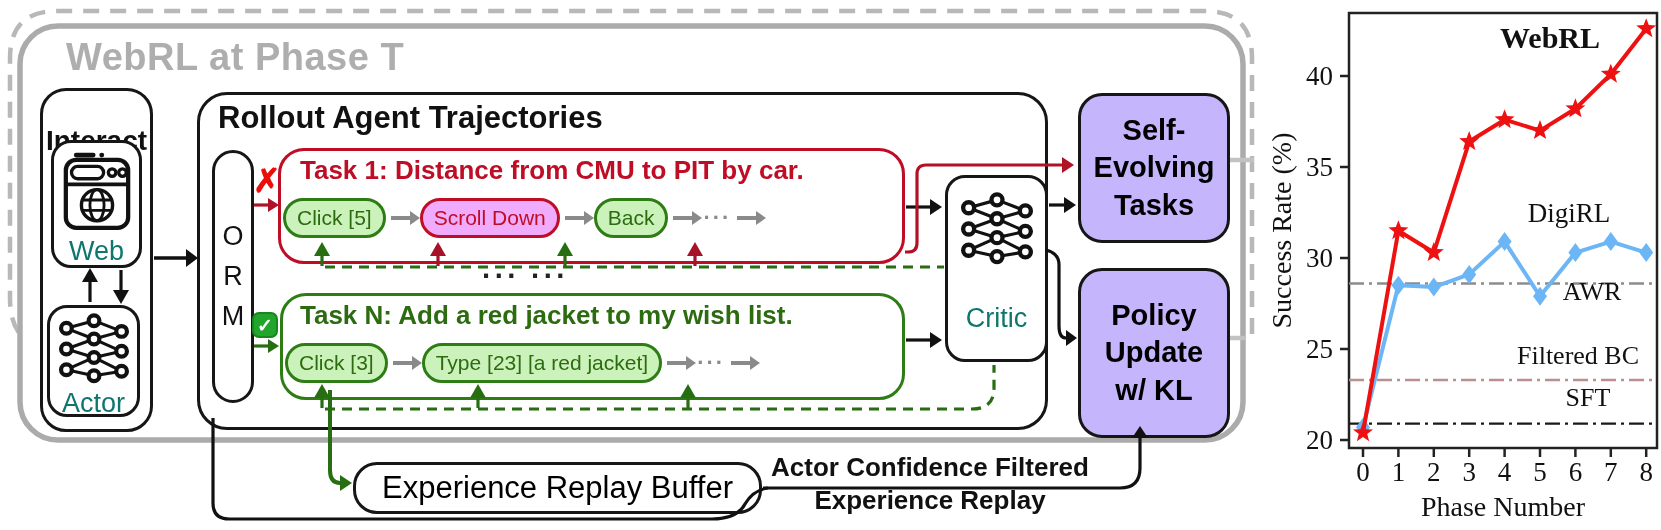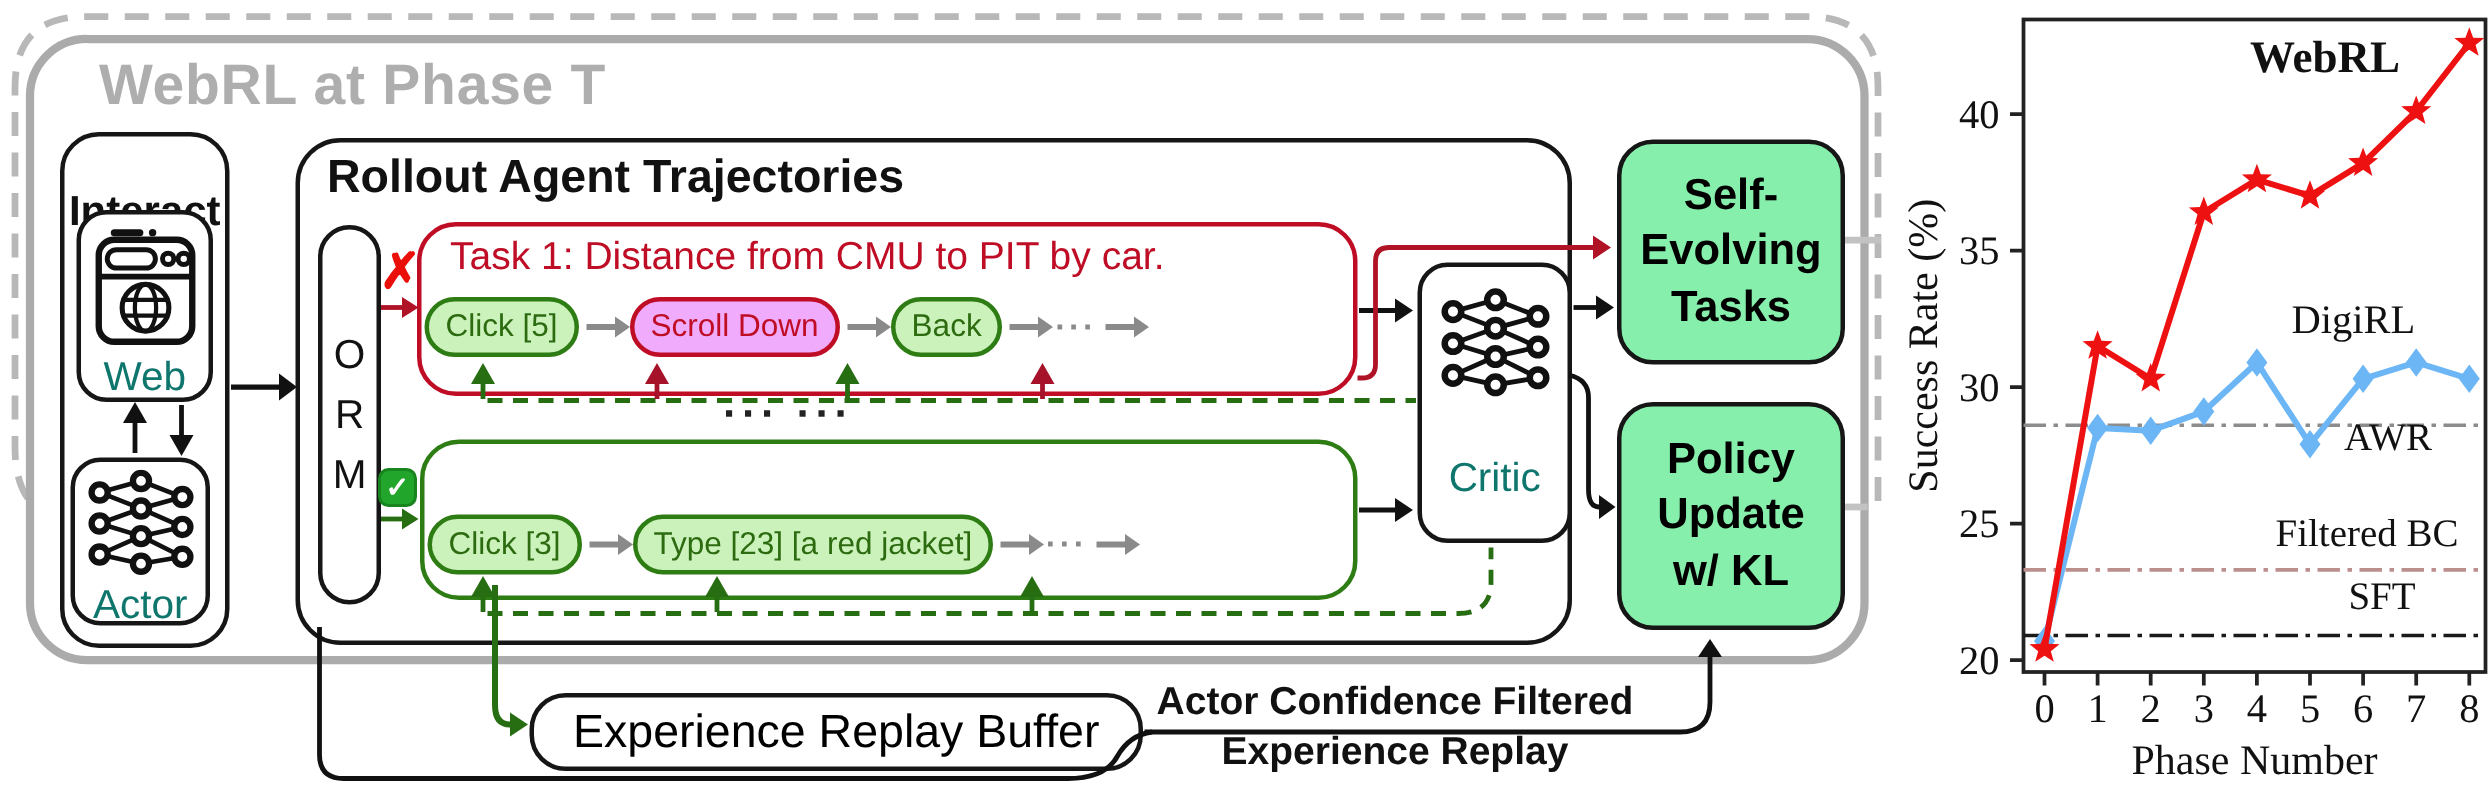--- a/index.html
+++ b/index.html
@@ -5,33 +5,33 @@
   html,body{margin:0;padding:0;background:#fff;}
   #app{position:relative;width:1661px;height:530px;background:#fff;overflow:hidden;
        font-family:"Liberation Sans",sans-serif;}
   #app svg{position:absolute;left:0;top:0;}
   .abs{position:absolute;box-sizing:border-box;}
   .box{background:#fff;border:3.5px solid #161616;border-radius:26px;}
   .frame-title{font-weight:bold;font-size:38px;color:#aeaeae;letter-spacing:.5px;white-space:nowrap;}
   .blk-title{font-weight:bold;color:#111;white-space:nowrap;}
   .center-col{display:flex;flex-direction:column;align-items:center;justify-content:center;text-align:center;}
   .task-box{background:#fff;border-radius:26px;}
-  .task-title{position:absolute;font-weight:normal;font-size:26px;white-space:nowrap;}
+  .task-title{position:absolute;font-weight:bold;font-size:26px;white-space:nowrap;}
   .steps-row{position:absolute;display:flex;align-items:center;gap:3px;height:42px;}
   .pill{height:40px;display:flex;align-items:center;border-radius:21px;padding:0 11px;
         font-size:21px;white-space:nowrap;box-sizing:border-box;}
   .pill.good{background:#ccf2bb;border:3px solid #2e7d14;color:#2c6b10;}
   .pill.bad{background:#f0abfc;border:3px solid #bf0d26;color:#bf0d26;}
   .sep-arrow{width:20px;height:4px;background:#8a8a8a;position:relative;margin:0 6px 0 2px;flex:none;}
   .sep-arrow::after{content:"";position:absolute;right:-9px;top:-5px;border-left:10px solid #8a8a8a;
         border-top:7px solid transparent;border-bottom:7px solid transparent;}
   .sep-dots{color:#8a8a8a;font-weight:bold;font-size:22px;letter-spacing:2px;flex:none;margin:0 1px;}
   .orm-letter{font-size:27px;color:#111;}
   .small-label{font-size:27px;color:#0f766e;text-align:center;}
-  .out-box{border:3.5px solid #161616;border-radius:24px;background:#86efac;font-weight:bold;
+  .out-box{border:3.5px solid #161616;border-radius:24px;background:#c4b5fd;font-weight:bold;
            font-size:29px;line-height:1.28;}
   .caption-line{font-weight:bold;font-size:26px;color:#111;text-align:center;white-space:nowrap;}
   .cross{font-size:33px;font-weight:900;color:#ea0f08;line-height:1;}
   .check{width:26px;height:26px;background:#21a52b;border:2px solid #18851f;border-radius:7px;
          color:#fff;font-size:19px;font-weight:bold;display:flex;align-items:center;justify-content:center;line-height:1;}
 </style>
 </head>
 <body>
 
 <div id="app">
@@ -119,20 +119,21 @@
       <span class="sep-arrow"></span>
       <span class="pill good">Back</span>
       <span class="sep-arrow"></span>
       <span class="sep-dots">···</span>
       <span class="sep-arrow"></span>
     </div>
 
   <div class="abs" style="left:482px;top:260px;font-weight:bold;font-size:29px;color:#222;letter-spacing:3px;">··· ···</div>
 
   <div class="abs task-box" style="left:280px;top:293px;width:625px;height:107px;border:3.5px solid #2e7d14;"></div>
+  <div class="task-title" style="left:300px;top:300px;color:#2c6b10;">Task N: Add a red jacket to my wish list.</div>
   <div class="steps-row" style="left:285px;top:342px;">
       <span class="pill good">Click [3]</span>
       <span class="sep-arrow"></span>
       <span class="pill good">Type [23] [a red jacket]</span>
       <span class="sep-arrow"></span>
       <span class="sep-dots">···</span>
       <span class="sep-arrow"></span>
     </div>
 
   <div class="abs box" style="left:945px;top:175px;width:103px;height:187px;border-width:3px;border-radius:20px;"></div>
@@ -164,21 +165,21 @@
         <circle cx="84" cy="76" r="7"></circle>
     </g>
   </svg>
   <div class="abs small-label" style="left:945px;top:303px;width:103px;">Critic</div>
 
   <div class="abs out-box center-col" style="left:1078px;top:93px;width:152px;height:150px;">
     <span>Self-</span>
     <span>Evolving</span>
     <span>Tasks</span>
   </div>
-  <div class="abs out-box center-col" style="left:1078px;top:268px;width:152px;height:152px;">
+  <div class="abs out-box center-col" style="left:1078px;top:268px;width:152px;height:170px;">
     <span>Policy</span>
     <span>Update</span>
     <span>w/ KL</span>
   </div>
 
   <div class="abs caption-line" style="left:770px;top:452px;width:320px;">Actor Confidence Filtered</div>
   <div class="abs box center-col" style="left:353px;top:462px;width:409px;height:52px;border-width:3px;border-radius:24px;font-size:31px;">
     <span>Experience Replay Buffer</span>
   </div>
   <div class="abs caption-line" style="left:770px;top:485px;width:320px;">Experience Replay</div>

